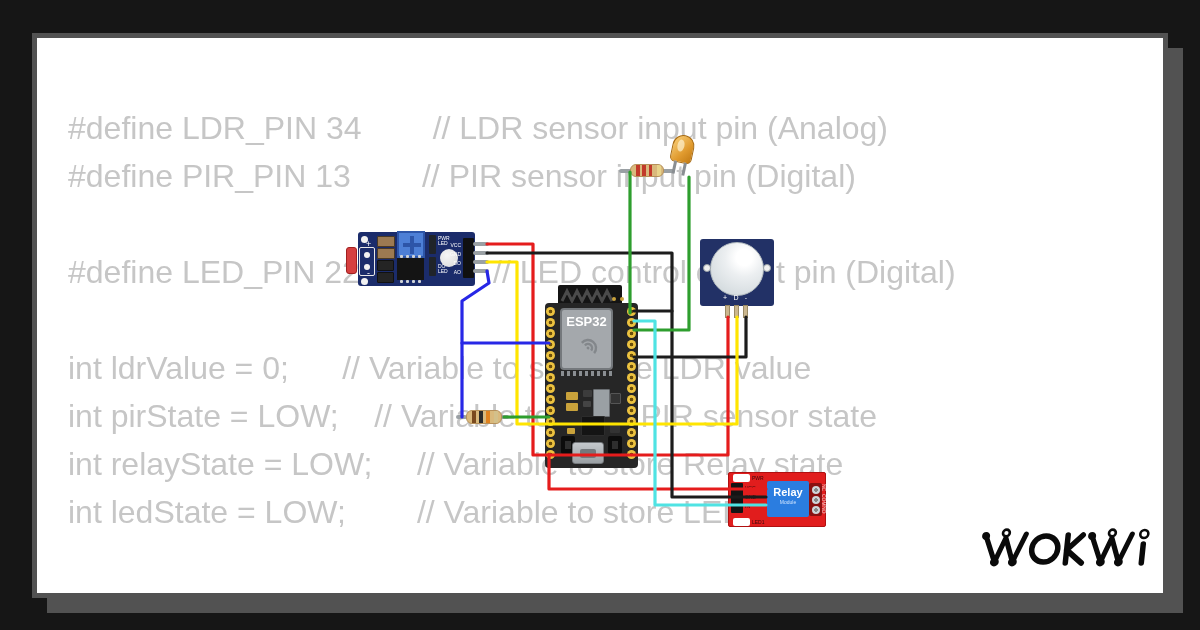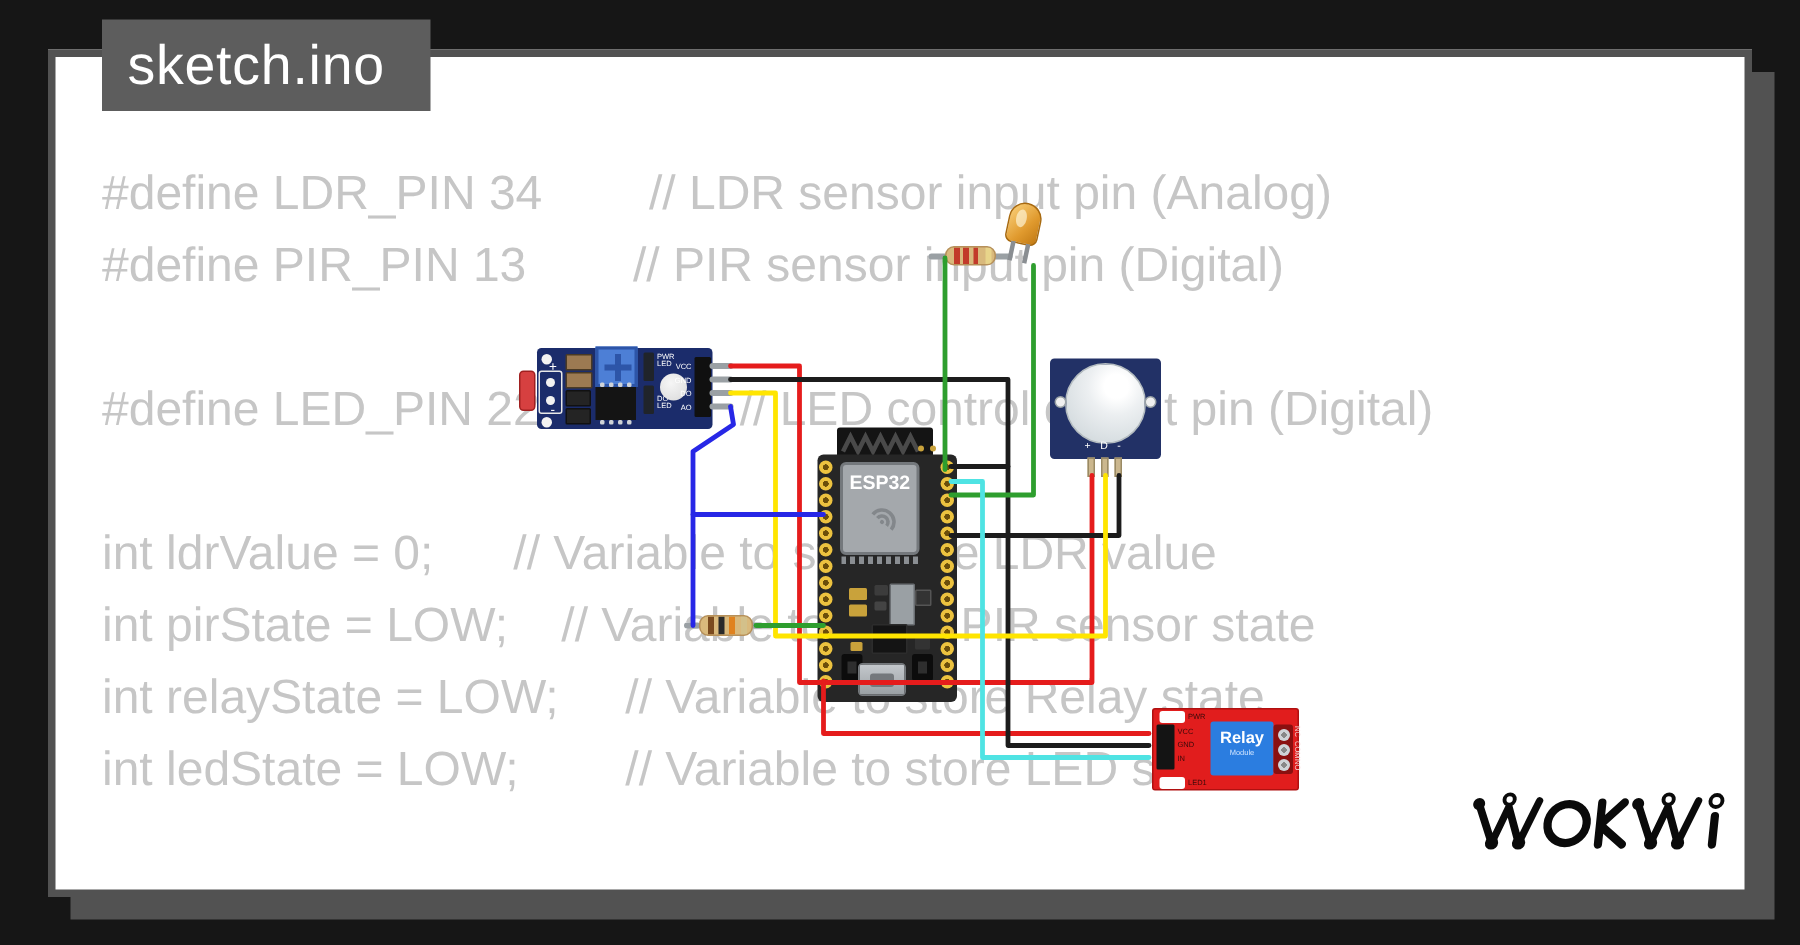--- a/index.html
+++ b/index.html
@@ -41,23 +41,20 @@
       <div class="code-line" style="top: 110px;">#define LDR_PIN 34        // LDR sensor input pin (Analog)</div>
       <div class="code-line" style="top: 158px;">#define PIR_PIN 13        // PIR sensor input pin (Digital)</div>
       <div class="code-line" style="top: 254px;">#define LED_PIN 22               // LED control output pin (Digital)</div>
       <div class="code-line" style="top: 350px;">int ldrValue = 0;      // Variable to store the LDR value</div>
       <div class="code-line" style="top: 398px;">int pirState = LOW;    // Variable to store PIR sensor state</div>
       <div class="code-line" style="top: 446px;">int relayState = LOW;     // Variable to store Relay state</div>
       <div class="code-line" style="top: 494px;">int ledState = LOW;        // Variable to store LED state</div>
       <div class="code-line" style="top: 590px;">void setup() {</div>
     </div>
 
-  <div class="tab">
-    <span>sketch.ino</span>
-  </div>
 
   <div class="comp" style="left:346px;top:230px;width:150px;height:62px;">
     <div class="abs" style="left:0;top:17px;width:9px;height:25px;background:#d64040;border:1px solid #a02020;border-radius:3px;"></div>
     <div class="board-blue" style="left:12px;top:2px;width:117px;height:54px;"></div>
     <div class="whole" style="left:15px;top:6px;width:7px;height:7px;"></div>
     <div class="whole" style="left:15px;top:48px;width:7px;height:7px;"></div>
     <div class="tinytxt" style="left:20px;top:10px;font-size:9px;line-height:9px;">+</div>
     <div class="tinytxt" style="left:21px;top:39px;font-size:9px;line-height:9px;">-</div>
     <div class="abs" style="left:13px;top:17px;width:14px;height:27px;border:1px solid #e8e8e8;border-radius:2px;"></div>
     <div class="whole" style="left:18px;top:22px;width:6px;height:6px;"></div>
@@ -169,21 +166,21 @@
     <div class="abs" style="left:3px;top:25px;width:8px;height:8px;border-radius:50%;background:#f0f0f0;border:1px solid #9aa2a6;box-sizing:border-box;"></div>
     <div class="abs" style="left:63px;top:25px;width:8px;height:8px;border-radius:50%;background:#f0f0f0;border:1px solid #9aa2a6;box-sizing:border-box;"></div>
     <div class="tinytxt" style="left:21px;top:56px;width:8px;text-align:center;font-size:7px;">+</div>
     <div class="tinytxt" style="left:32px;top:56px;width:8px;text-align:center;font-size:7px;">D</div>
     <div class="tinytxt" style="left:42px;top:56px;width:8px;text-align:center;font-size:7px;">-</div>
     <div class="abs" style="left:25px;top:66px;width:5px;height:13px;background:#cbb78e;border:1px solid #9a8a64;box-sizing:border-box;"></div>
     <div class="abs" style="left:34px;top:66px;width:5px;height:13px;background:#cbb78e;border:1px solid #9a8a64;box-sizing:border-box;"></div>
     <div class="abs" style="left:43px;top:66px;width:5px;height:13px;background:#cbb78e;border:1px solid #9a8a64;box-sizing:border-box;"></div>
   </div>
 
-  <div class="comp" style="left:768px;top:472px;width:100px;height:57px;">
+  <div class="comp" style="left:728px;top:472px;width:100px;height:57px;">
     <div class="abs" style="left:0;top:0;width:98px;height:55px;background:#e11d1d;border-radius:2px;border:1px solid #b01010;box-sizing:border-box;"></div>
     <div class="abs" style="left:5px;top:2px;width:17px;height:8px;background:#fff;border-radius:2px;"></div>
     <div class="tinytxt t5" style="left:24px;top:4px;color:#3a0a0a;">PWR</div>
     <div class="abs" style="left:5px;top:46px;width:17px;height:8px;background:#fff;border-radius:2px;"></div>
     <div class="tinytxt t5" style="left:24px;top:48px;color:#3a0a0a;">LED1</div>
     <div class="abs" style="left:3px;top:11px;width:12px;height:30px;background:#141414;border-radius:1px;"></div>
     <div class="tinytxt t5" style="left:17px;top:14px;color:#3a0a0a;">VCC</div>
     <div class="tinytxt t5" style="left:17px;top:23px;color:#3a0a0a;">GND</div>
     <div class="tinytxt t5" style="left:17px;top:32px;color:#3a0a0a;">IN</div>
     <div class="abs" style="left:39px;top:9px;width:42px;height:36px;background:#2b7de0;border-radius:2px;">

